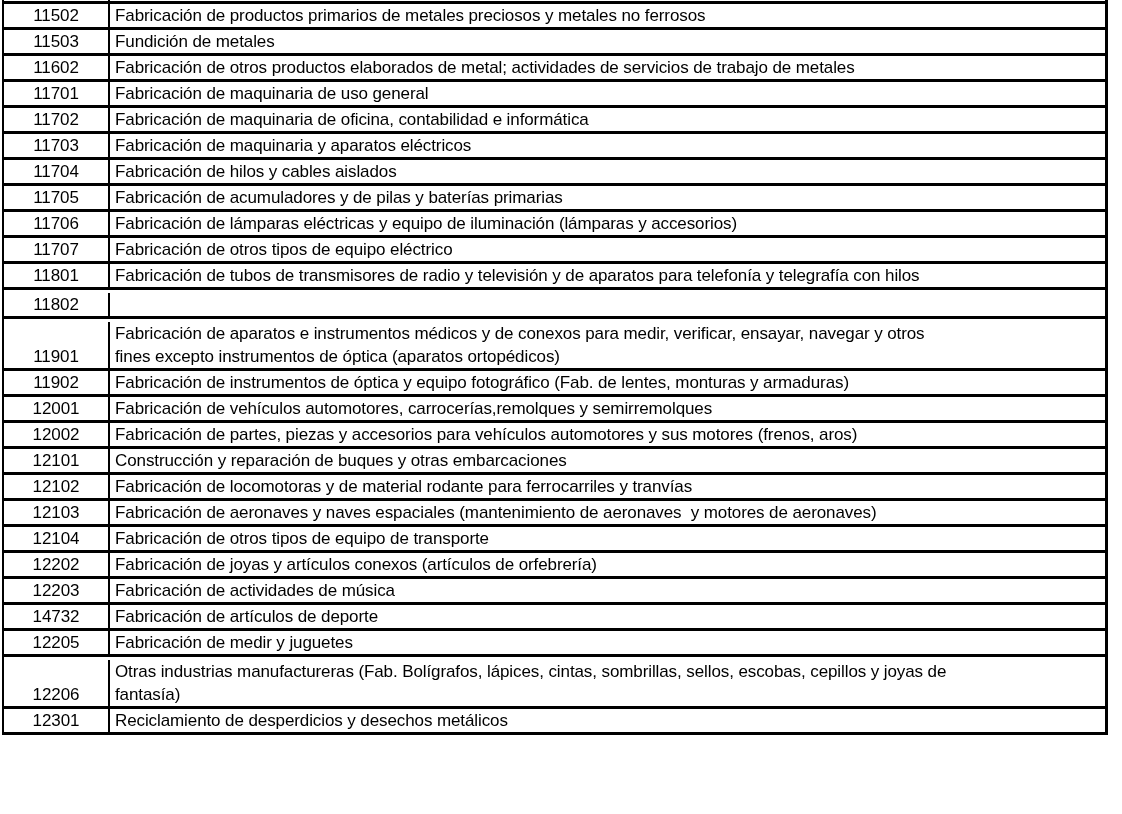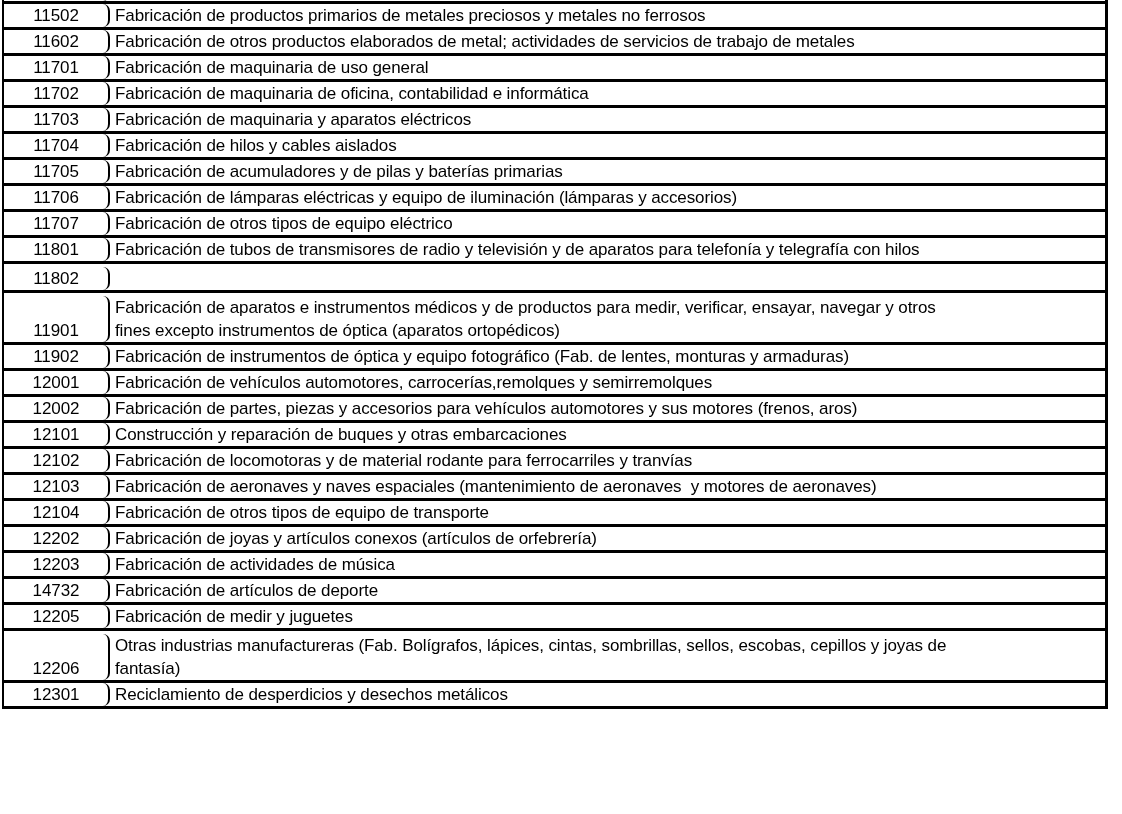--- a/index.html
+++ b/index.html
@@ -30,21 +30,21 @@
     border-right:3px solid var(--bc);
     background:var(--bg);
   }
   .row{
     display:flex;
     align-items:stretch;
     border-bottom:3px solid var(--bc);
   }
   .row.partial{ height:23px; }
   .row.multi{ padding-top:3px; }
-  .cell{ box-sizing:border-box;border-radius:7px; }
+  .cell{ box-sizing:border-box; }
   .cell.code{
     width:106px;
     flex:0 0 106px;
     border-right:2px solid var(--bc);
     display:flex;
     align-items:flex-end;
     justify-content:center;
     padding:0 2px;
   }
   .cell.desc{
@@ -74,20 +74,28 @@
       <div class="row">
         <div class="cell code">
           <div class="code-text">11502</div>
         </div>
         <div class="cell desc">
           <div class="line">Fabricación de productos primarios de metales preciosos y metales no ferrosos</div>
         </div>
       </div>
       <div class="row">
         <div class="cell code">
+          <div class="code-text">11503</div>
+        </div>
+        <div class="cell desc">
+          <div class="line">Fundición de metales</div>
+        </div>
+      </div>
+      <div class="row">
+        <div class="cell code">
           <div class="code-text">11602</div>
         </div>
         <div class="cell desc">
           <div class="line">Fabricación de otros productos elaborados de metal; actividades de servicios de trabajo de metales</div>
         </div>
       </div>
       <div class="row">
         <div class="cell code">
           <div class="code-text">11701</div>
         </div>
@@ -154,21 +162,21 @@
       <div class="row multi">
         <div class="cell code">
           <div class="code-text">11802</div>
         </div>
       </div>
       <div class="row multi">
         <div class="cell code">
           <div class="code-text">11901</div>
         </div>
         <div class="cell desc">
-          <div class="line">Fabricación de aparatos e instrumentos médicos y de productos para medir, verificar, ensayar, navegar y otros</div>
+          <div class="line">Fabricación de aparatos e instrumentos médicos y de conexos para medir, verificar, ensayar, navegar y otros</div>
           <div class="line">fines excepto instrumentos de óptica (aparatos ortopédicos)</div>
         </div>
       </div>
       <div class="row">
         <div class="cell code">
           <div class="code-text">11902</div>
         </div>
         <div class="cell desc">
           <div class="line">Fabricación de instrumentos de óptica y equipo fotográfico (Fab. de lentes, monturas y armaduras)</div>
         </div>

